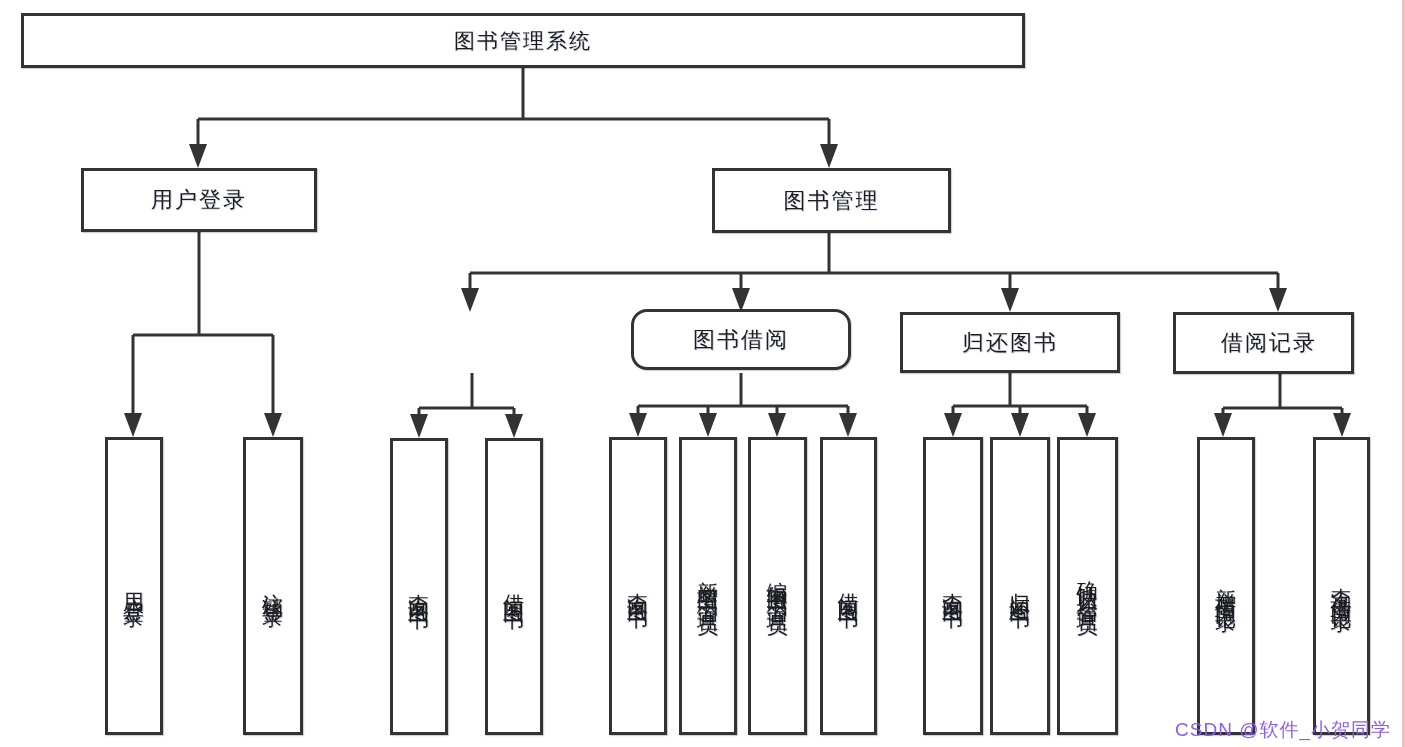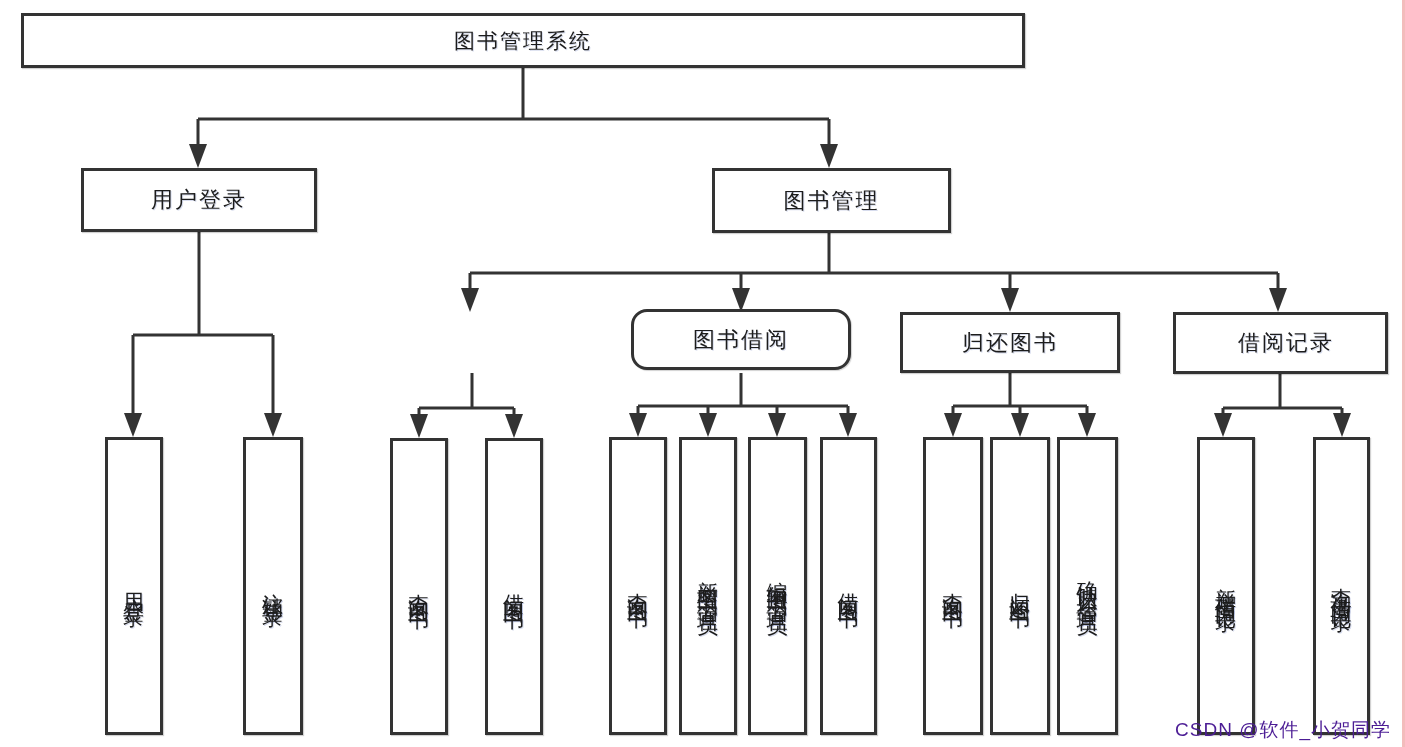--- a/index.html
+++ b/index.html
@@ -47,21 +47,21 @@
     letter-spacing: 5px;
     line-height: 1;
     white-space: normal;
   }
   .watermark {
     position: absolute;
     right: 14px;
     bottom: 4px;
     font-size: 19px;
     letter-spacing: 1px;
-    color: #4c1d95;
+    color: #8b5cf6;
     white-space: nowrap;
   }
   .edge-strip {
     position: absolute;
     right: 0;
     top: 0;
     width: 3px;
     height: 747px;
     background: #f3bcbc;
   }
@@ -114,21 +114,21 @@
   <div class="node" style="left:712px; top:168px; width:239px; height:65px;">
     <span class="lbl">图书管理</span>
   </div>
 
   <div class="node" style="left:631px; top:309px; width:220px; height:61px;border-radius:16px;">
     <span class="lbl">图书借阅</span>
   </div>
   <div class="node" style="left:900px; top:312px; width:220px; height:61px;">
     <span class="lbl">归还图书</span>
   </div>
-  <div class="node" style="left:1173px; top:312px; width:215px; height:62px;padding-left:11px;">
+  <div class="node" style="left:1173px; top:312px; width:181px; height:62px;padding-left:11px;">
     <span class="lbl">借阅记录</span>
   </div>
 
   <div class="node node--leaf" style="left:105px; top:437px; width:58px; height:298px;">
     <span class="lbl">用户登录</span>
   </div>
   <div class="node node--leaf" style="left:243px; top:437px; width:60px; height:298px;">
     <span class="lbl">注销登录</span>
   </div>
   <div class="node node--leaf" style="left:390px; top:438px; width:58px; height:297px;">

